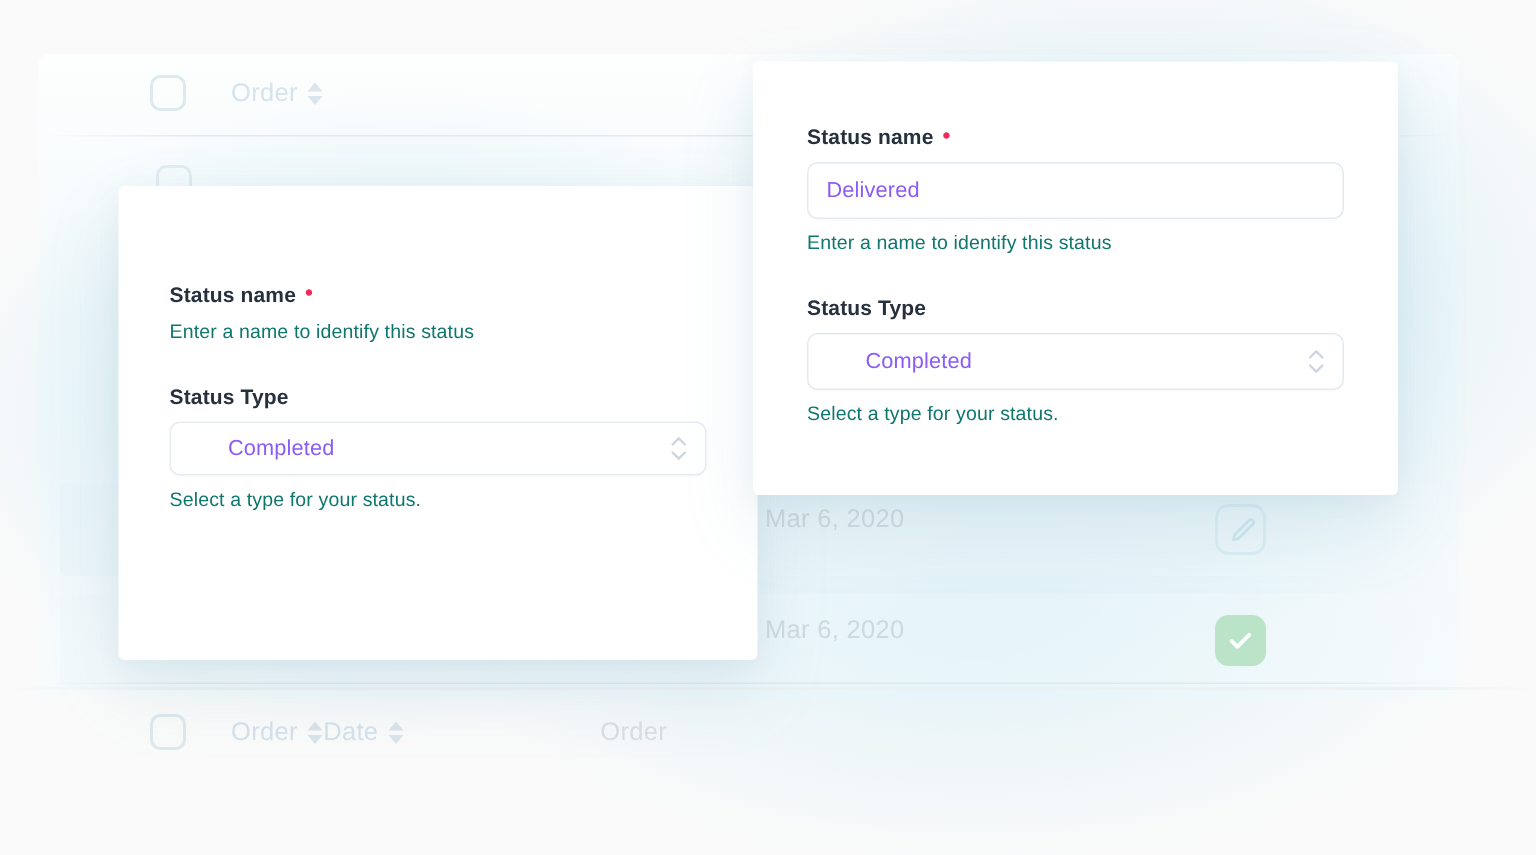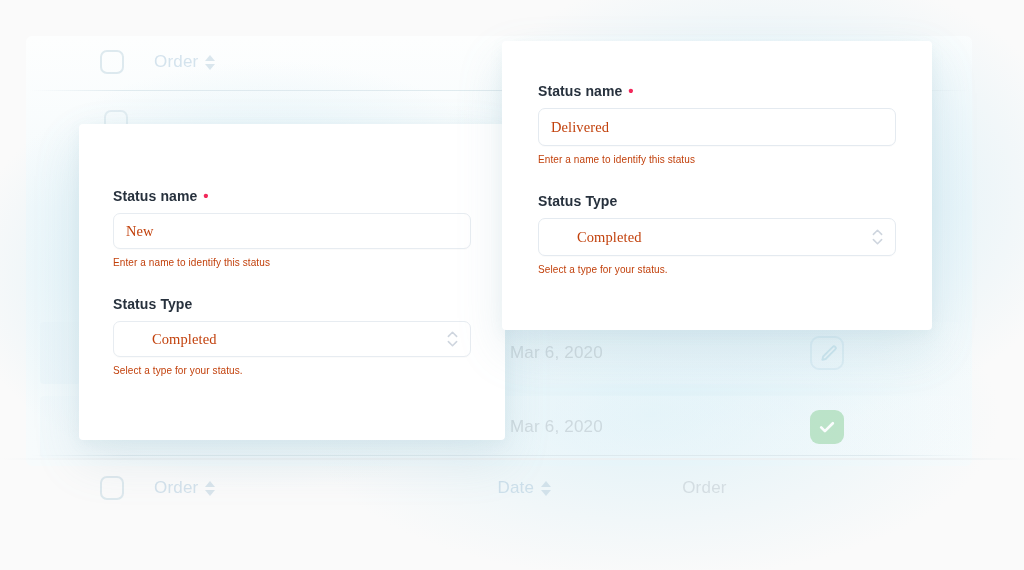--- a/index.html
+++ b/index.html
@@ -67,21 +67,21 @@
     gap:3px;opacity:.40;
   }
   .sortico i{
     display:block;width:0;height:0;border-left:5px solid transparent;
     border-right:5px solid transparent;
   }
   .sortico i.up{border-bottom:6px solid #a8c4d6;}
   .sortico i.dn{border-top:6px solid #a8c4d6;}
 
   
-  .data-row{position:absolute;display:flex;align-items:center;}
+  .data-row{position:absolute;display:flex;}
   .row-1{left:510px;top:336px;width:420px;}
   .row-2{left:510px;top:410px;width:420px;}
   .date-txt{
     font-size:17px;color:rgba(172,183,191,.45);letter-spacing:.2px;
     width:300px;
   }
   .row-band{
     position:absolute;left:40px;width:920px;height:62px;
     background:linear-gradient(90deg, rgba(231,243,248,.55), rgba(243,250,252,.25));
     border-radius:4px;
@@ -130,30 +130,30 @@
   }
 
   .inputbox{
     height:36px;border:1px solid #e7ecf1;border-radius:7px;
     background:#fff;display:flex;align-items:center;
     padding:0 12px;box-sizing:border-box;
     box-shadow:0 1px 1px rgba(16,24,40,.02);
   }
   #card-right .inputbox{height:38px;border-color:#e4eaf0;}
   .inputval{
-    font-size:14.5px;color:#c2410c;letter-spacing:.1px;font-family:Liberation Serif, serif;
+    font-size:14.5px;color:#8b5cf6;letter-spacing:.1px;
   }
   .selectbox{justify-content:space-between;padding-left:38px;}
   .chev{
     display:inline-flex;flex-direction:column;gap:2px;opacity:.45;
   }
   .chev svg{display:block;}
 
   .fhelp{
-    margin-top:8px;font-size:10px;color:#c2410c;letter-spacing:.1px;
+    margin-top:8px;font-size:13px;color:#0f766e;letter-spacing:.1px;
   }
 
   
   .ghost-chk{position:absolute;left:104px;top:110px;}
 </style>
 </head>
 <body>
 
 <div id="stage">
 
@@ -206,21 +206,21 @@
 
     <div class="hdr-row hdr-bot">
       <div class="chk"></div>
       <div class="hdr-cell" style="margin-left:30px;">
         <span class="hdr-label">Order</span>
         <span class="sortico">
             <i class="up"></i>
             <i class="dn"></i>
           </span>
       </div>
-      <div class="hdr-cell" style="margin-left:282px;">
+      <div class="hdr-cell" style="">
         <span class="hdr-label">Date</span>
         <span class="sortico">
             <i class="up"></i>
             <i class="dn"></i>
           </span>
       </div>
       <div class="hdr-cell" style="margin-left:131px;">
         <span class="hdr-label grey">Order</span>
       </div>
     </div>
@@ -228,23 +228,20 @@
   </div>
 
   <div class="card" id="card-left">
     <div class="card-body">
 
       <div class="field">
         <div class="flabel">
           <span>Status name</span>
           <span class="req-dot">•</span>
         </div>
-        <div class="inputbox">
-          <span class="inputval">New</span>
-        </div>
         <div class="fhelp">Enter a name to identify this status</div>
       </div>
 
       <div class="field">
         <div class="flabel">
           <span>Status Type</span>
         </div>
         <div class="inputbox selectbox">
           <span class="inputval">Completed</span>
           <span class="chev">

